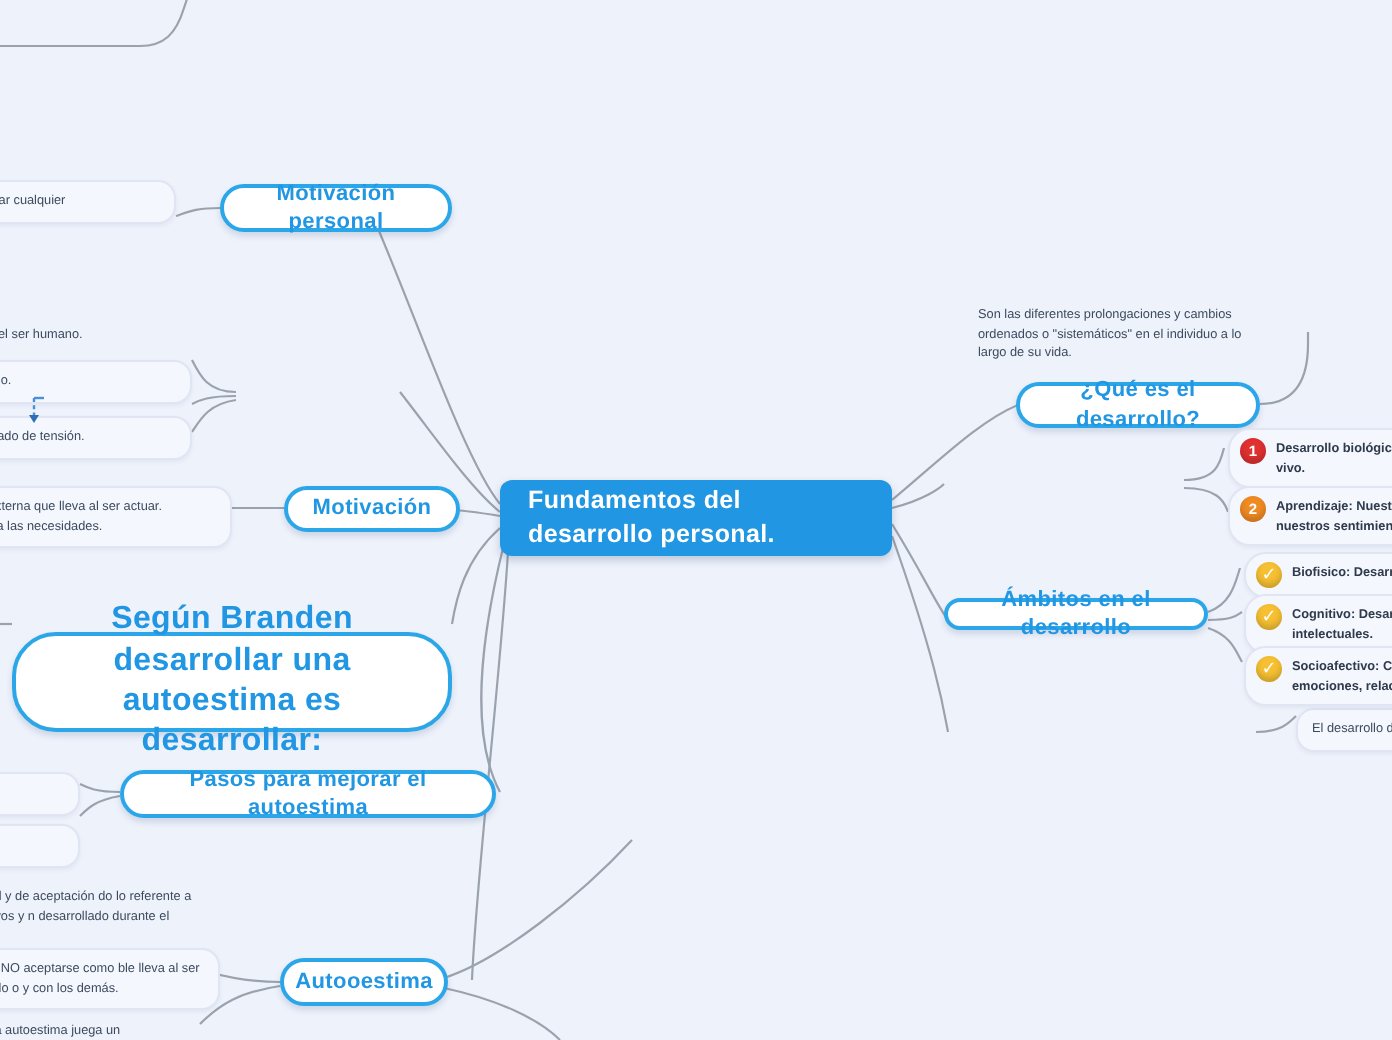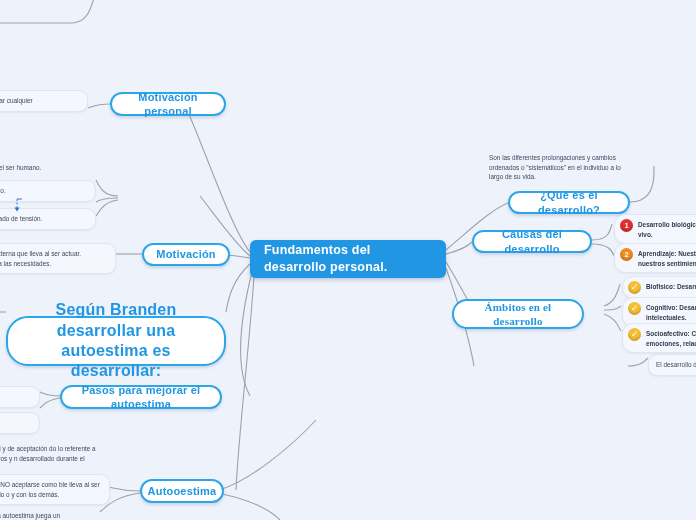--- a/index.html
+++ b/index.html
@@ -122,29 +122,28 @@
 
   <div class="node" style="left:110px;top:92px;width:116px;height:24px;">Motivación personal</div>
 
   <div class="node center" style="left:250px;top:240px;width:196px;height:38px;">Fundamentos del desarrollo personal.</div>
 
 
   <div class="node" style="left:142px;top:243px;width:88px;height:23px;text-align:center;">Motivación</div>
 
   <div class="node" style="left:6px;top:296px;width:220px;height:50px;font-size:16px;margin-top:20px;">Según Branden desarrollar una autoestima es desarrollar:</div>
 
-  <div class="node" style="left:60px;top:385px;width:162px;height:24px;">Pasos para mejorar el autoestima</div>
+  <div class="node" style="left:60px;top:385px;width:188px;height:24px;">Pasos para mejorar el autoestima</div>
 
   <div class="node" style="left:140px;top:479px;width:84px;height:24px;">Autooestima</div>
 
   <div class="node" style="left:508px;top:191px;width:122px;height:23px;">¿Qué es el desarrollo?</div>
 
-  <div class="node" style="left:472px;top:230px;width:120px;height:23px;">Causas del desarrollo</div>
-
-  <div class="node" style="left:452px;top:299px;width:132px;height:30px;font-family:Liberation Serif, serif;">Ámbitos en el desarrollo</div>
+
+  <div class="node" style="left:472px;top:299px;width:132px;height:16px;">Ámbitos en el desarrollo</div>
 
 
   <div class="note" style="left:-62px;top:90px;width:150px;">ria para desempeñar cualquier</div>
 
   <div class="note bare" style="left:-62px;top:160px;width:158px;">do de equilibrio en el ser humano.</div>
 
   <div class="note" style="left:-62px;top:180px;width:158px;">partir de un estimulo.</div>
 
   <div class="note" style="left:-62px;top:208px;width:158px;">on, provoca un estado de tensión.</div>
 

